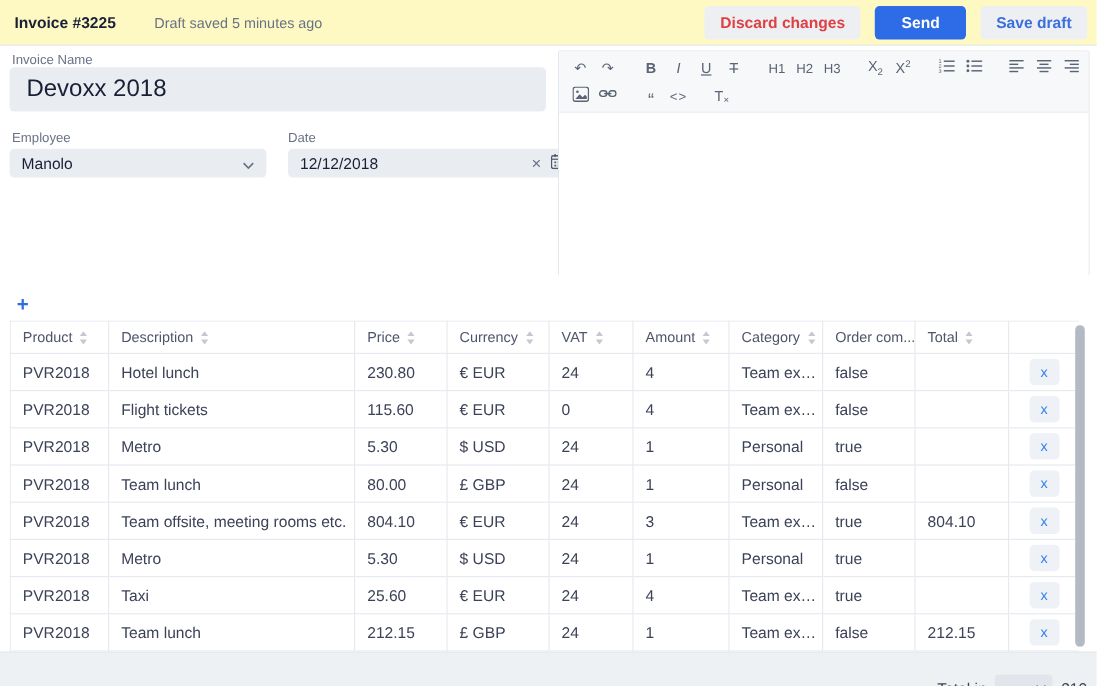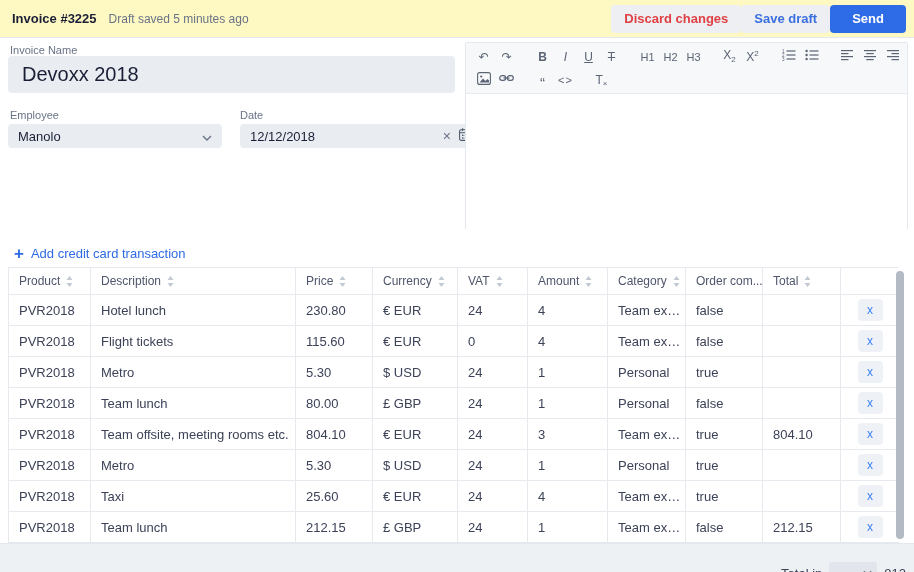--- a/index.html
+++ b/index.html
@@ -4,22 +4,22 @@
 <style>
   html,body{margin:0;padding:0}
   body{
     position:relative;width:914px;height:572px;overflow:hidden;
     background:#ffffff;font-family:"Liberation Sans",sans-serif;color:#3c4257;
   }
   
   .topbar{position:absolute;top:0;left:0;width:914px;height:38px;background:#fef9c3;
     border-bottom:1px solid #e3e8ee;display:flex;align-items:center;padding:0 8px;box-sizing:border-box}
   .topbar-title{font-size:13px;font-weight:bold;color:#1a1f36;margin-left:4px}
-  .topbar-status{font-size:12px;color:#697386;margin-left:12px}
-  .topbar-actions{margin-left:auto;display:flex;gap:0}
+  .topbar-status{font-size:12px;color:#697386;margin-left:32px}
+  .topbar-actions{margin-left:auto;display:flex;gap:12px}
   .btn{height:28px;border:none;border-radius:4px;font-family:inherit;font-size:13px;font-weight:bold;
     padding:0 13px;cursor:pointer;display:flex;align-items:center}
   .btn-discard{background:#edeff2;color:#df4044}
   .btn-savedraft{background:#edeff2;color:#3b6fe0}
   .btn-send{background:#2e6be6;color:#fff;padding:0 22px}
   
   .field-label{position:absolute;font-size:11px;color:#697386}
   .invoice-name-input{position:absolute;left:8px;top:56px;width:447px;height:37px;box-sizing:border-box;
     background:#e9edf2;border:none;border-radius:4px;font-family:inherit;font-size:20px;color:#1a1f36;
     padding:0 14px;outline:none}
@@ -65,22 +65,22 @@
     justify-content:flex-end;padding-right:5px;box-sizing:border-box;cursor:pointer}
 </style>
 </head>
 <body>
 
 <div class="topbar">
   <span class="topbar-title">Invoice #3225</span>
   <span class="topbar-status">Draft saved 5 minutes ago</span>
   <div class="topbar-actions">
     <button class="btn btn-discard">Discard changes</button>
+    <button class="btn btn-send">Send</button>
     <button class="btn btn-savedraft">Save draft</button>
-    <button class="btn btn-send">Send</button>
   </div>
 </div>
 
 <span class="field-label" style="left:10px;top:44px">Invoice Name</span>
 <input class="invoice-name-input" type="text" readonly="" value="Devoxx 2018" style="">
 
 <span class="field-label" style="left:10px;top:109px">Employee</span>
 <div class="select-box" style="left:8px;width:214px">
   <span class="value">Manolo</span>
   <span>
@@ -234,21 +234,20 @@
             <span>T<span style="font-size:8px;position:relative;top:2px">×</span></span>
           </button>
         </div>
       </div>
   </div>
   <div class="editor-content"></div>
 </div>
 
 <div class="add-link">
   <span class="plus">+</span>
-  <span>Add credit card transaction</span>
 </div>
 
 <div class="table-wrap">
   <table>
     <colgroup>
         <col style="width: 82px;">
         <col style="width: 205px;">
         <col style="width: 77px;">
         <col style="width: 85px;">
         <col style="width: 70px;">

